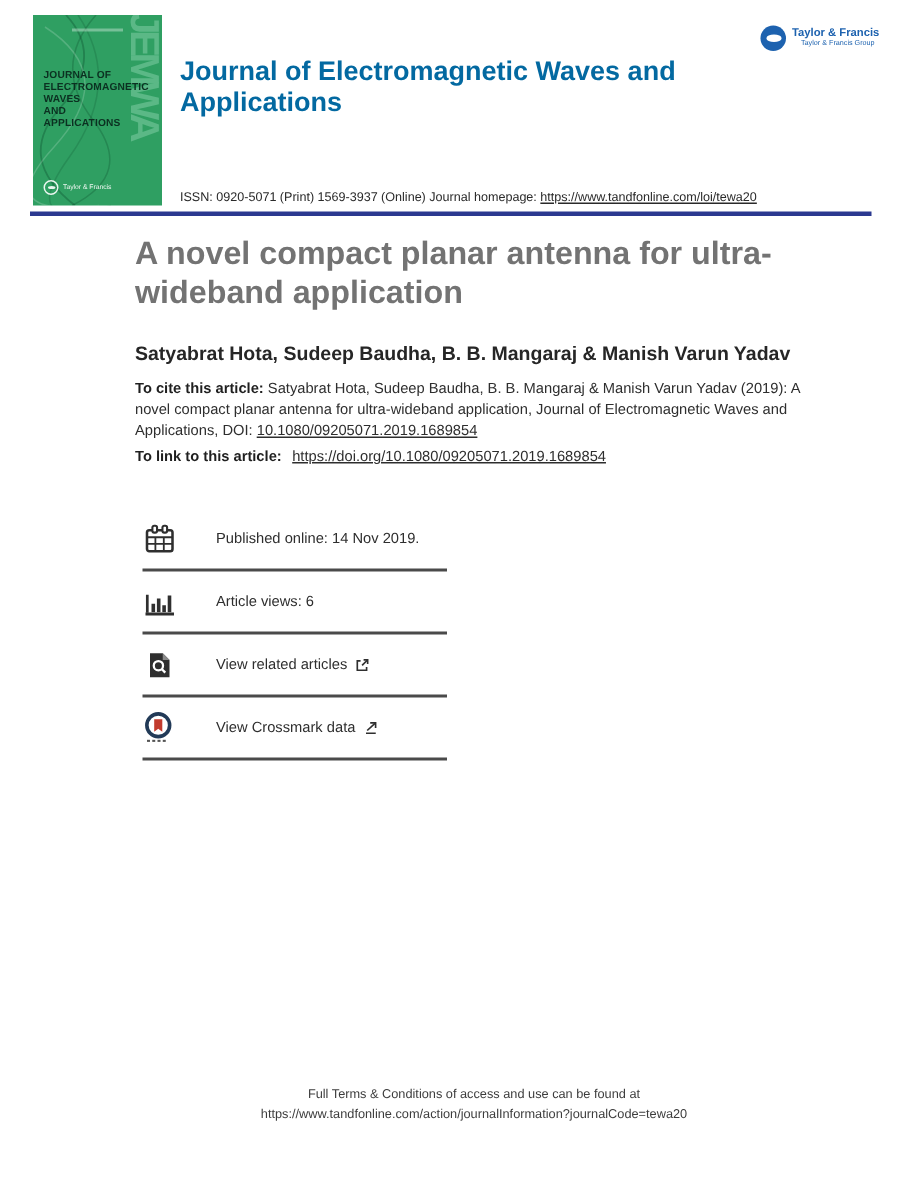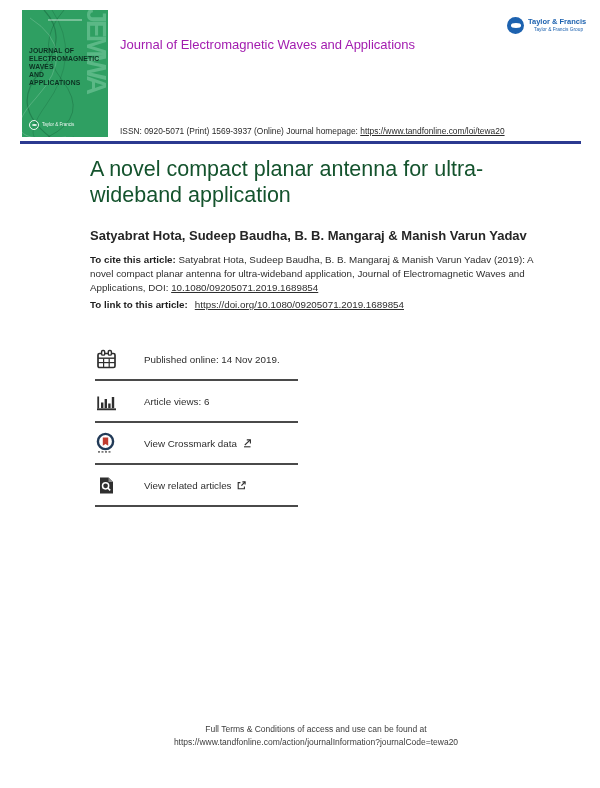--- a/index.html
+++ b/index.html
@@ -31,33 +31,33 @@
 
   .tf-logo { position:absolute; left:507px; top:17px; display:flex; align-items:center; gap:4px; }
   .tf-circle { width:17px; height:17px; border-radius:50%; background:#1d62af; position:relative; flex:0 0 auto; }
   .tf-circle::after { content:""; position:absolute; left:3.5px; top:6.2px; width:10px; height:4.5px; background:#ffffff; border-radius:50%; }
   .tf-words { color:#1d62af; line-height:1.15; }
   .tf-line1 { font-size:7.5px; font-weight:700; white-space:nowrap; }
   .tf-line2 { font-size:4.8px; white-space:nowrap; padding-left:6px; }
 
   .journal-title {
     position:absolute; left:120px; top:37px; width:400px;
-    font-size:13px; font-weight:400; color:#a21caf;
+    font-size:18px; font-weight:700; color:#0369a1;
   }
   .issn-line {
     position:absolute; left:120px; top:126px; width:470px;
     font-size:8.4px; color:#2a2a2a; white-space:nowrap;
   }
   .issn-line a { color:#2a2a2a; text-decoration:underline; }
   .header-rule { position:absolute; left:20px; top:141px; width:561px; height:3px; background:#2b3990; }
 
   
   .article-title {
     position:absolute; left:90px; top:156px; width:452px;
-    font-size:21.5px; font-weight:400; color:#14532d; line-height:1.23;
+    font-size:21.5px; font-weight:700; color:#737373; line-height:1.23;
   }
   .authors {
     position:absolute; left:90px; top:228px; width:470px;
     font-size:13px; font-weight:600; color:#262626;
   }
   .cite-block {
     position:absolute; left:90px; top:253px; width:452px;
     font-size:9.8px; line-height:1.45; color:#2e2e2e;
   }
   .cite-block b, .link-block b { font-weight:700; color:#1f1f1f; }
@@ -168,58 +168,58 @@
           <rect x="15.8" y="6" width="2.4" height="11.1" fill="#2f2f2f"></rect>
         </svg>
       </span>
       <span class="action-label">
         <span>Article views: 6</span>
       </span>
     </div>
 
     <div class="action-row">
       <span class="action-icon">
+        <svg width="21" height="21" viewBox="0 0 21 21">
+          <path d="M4 2.5 H12.5 L17 7 V18.5 H4 Z" fill="#2f2f2f"></path>
+          <path d="M12.5 2.5 L17 7 H12.5 Z" fill="#8a8a8a"></path>
+          <circle cx="9.6" cy="10.8" r="3.1" fill="none" stroke="#ffffff" stroke-width="1.5"></circle>
+          <line x1="11.8" y1="13" x2="14.2" y2="15.4" stroke="#ffffff" stroke-width="1.6"></line>
+        </svg>
+      </span>
+      <span class="action-label">
+        <span>View related articles</span>
+        <svg width="9" height="9" viewBox="0 0 9 9">
+          <path d="M3.4 1.6 H1.2 V7.8 H7.4 V5.6" fill="none" stroke="#2f2f2f" stroke-width="1.1"></path>
+          <path d="M4.4 4.6 L8 1" stroke="#2f2f2f" stroke-width="1.1"></path>
+          <path d="M5.4 0.9 H8.1 V3.6" fill="none" stroke="#2f2f2f" stroke-width="1.1"></path>
+        </svg>
+      </span>
+    </div>
+
+    <div class="action-row">
+      <span class="action-icon">
         <svg width="22" height="22" viewBox="0 0 22 22">
           <circle cx="10.5" cy="9.5" r="7.6" fill="#ffffff" stroke="#223a57" stroke-width="2.4"></circle>
           <path d="M7.8 5.5 H13.2 V13.8 L10.5 11.9 L7.8 13.8 Z" fill="#c23b2e"></path>
           <rect x="3" y="19.2" width="2" height="1.4" fill="#555555"></rect>
           <rect x="6.5" y="19.2" width="2" height="1.4" fill="#555555"></rect>
           <rect x="10" y="19.2" width="2" height="1.4" fill="#555555"></rect>
           <rect x="13.5" y="19.2" width="2" height="1.4" fill="#555555"></rect>
         </svg>
       </span>
       <span class="action-label">
         <span>View Crossmark data</span>
         <svg width="10" height="9" viewBox="0 0 10 9">
           <path d="M2 7.8 H8.5" stroke="#2f2f2f" stroke-width="1.1"></path>
           <path d="M2.8 6 L8 1.2" stroke="#2f2f2f" stroke-width="1.1"></path>
           <path d="M4.8 0.9 H8.4 V4.4" fill="none" stroke="#2f2f2f" stroke-width="1.1"></path>
         </svg>
       </span>
     </div>
 
-    <div class="action-row">
-      <span class="action-icon">
-        <svg width="21" height="21" viewBox="0 0 21 21">
-          <path d="M4 2.5 H12.5 L17 7 V18.5 H4 Z" fill="#2f2f2f"></path>
-          <path d="M12.5 2.5 L17 7 H12.5 Z" fill="#8a8a8a"></path>
-          <circle cx="9.6" cy="10.8" r="3.1" fill="none" stroke="#ffffff" stroke-width="1.5"></circle>
-          <line x1="11.8" y1="13" x2="14.2" y2="15.4" stroke="#ffffff" stroke-width="1.6"></line>
-        </svg>
-      </span>
-      <span class="action-label">
-        <span>View related articles</span>
-        <svg width="9" height="9" viewBox="0 0 9 9">
-          <path d="M3.4 1.6 H1.2 V7.8 H7.4 V5.6" fill="none" stroke="#2f2f2f" stroke-width="1.1"></path>
-          <path d="M4.4 4.6 L8 1" stroke="#2f2f2f" stroke-width="1.1"></path>
-          <path d="M5.4 0.9 H8.1 V3.6" fill="none" stroke="#2f2f2f" stroke-width="1.1"></path>
-        </svg>
-      </span>
-    </div>
-
   </div>
 
   <div class="footer">
     <div>Full Terms &amp; Conditions of access and use can be found at</div>
     <div>https://www.tandfonline.com/action/journalInformation?journalCode=tewa20</div>
   </div>
 
 </div>
 
 </body></html>

